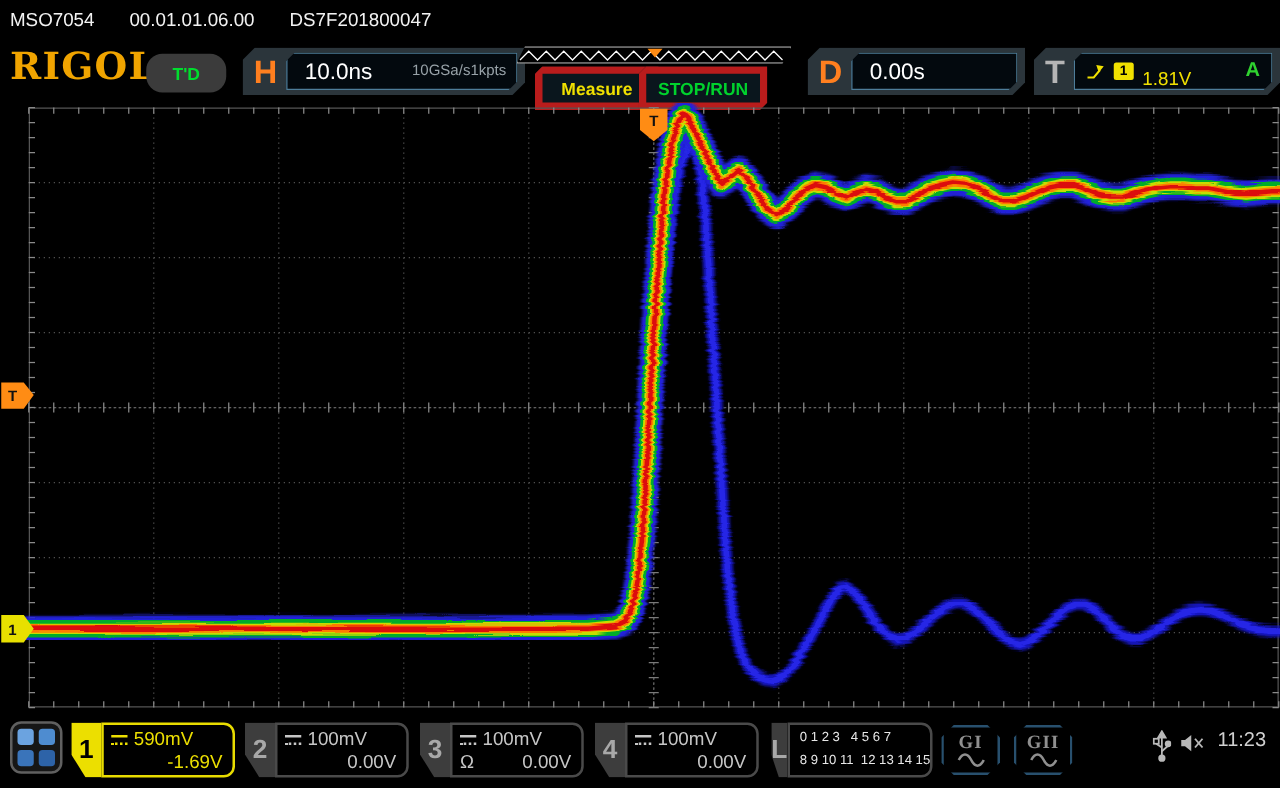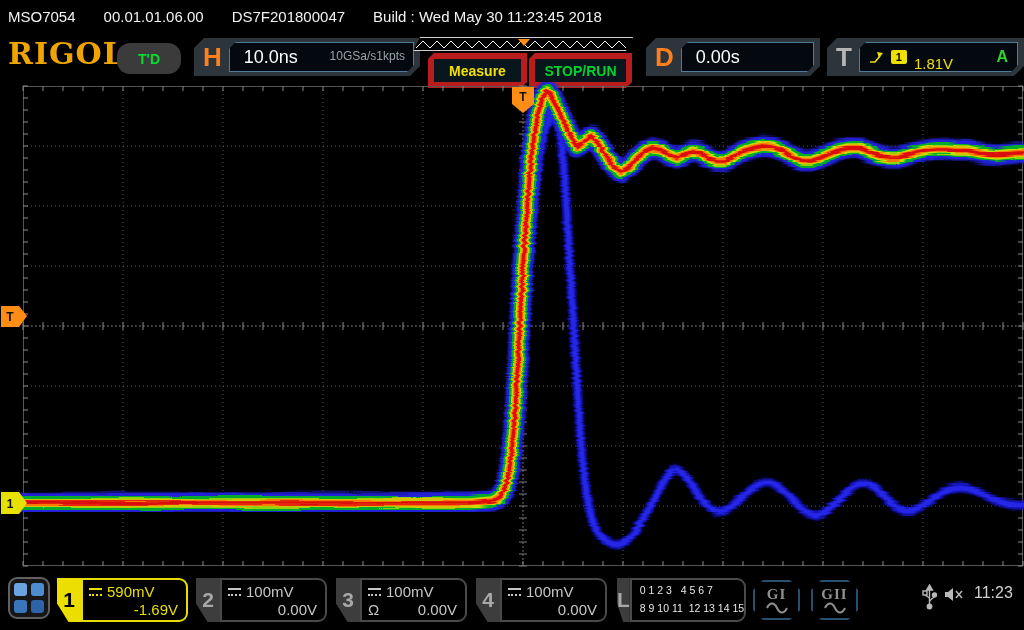--- a/index.html
+++ b/index.html
@@ -33,21 +33,21 @@
         border:1px solid #cfcfcf;box-sizing:border-box;
         clip-path:polygon(7px 0,100% 0,calc(100% - 7px) 100%,0 100%);}
   .wave-indicator svg{position:absolute;left:0;top:0;}
   .tri{position:absolute;left:104px;top:1px;width:0;height:0;border-left:6px solid transparent;
         border-right:6px solid transparent;border-top:7px solid #ff8c14;}
   .hbtn{position:absolute;top:20px;height:23px;background:#0a161d;border:6px solid #b91c1c;
         display:flex;align-items:center;justify-content:center;font-weight:bold;font-size:14px;
         font-family:"Liberation Sans",sans-serif;cursor:pointer;
         clip-path:polygon(6px 0,100% 0,100% calc(100% - 6px),calc(100% - 6px) 100%,0 100%,0 6px);}
   .measure{left:428px;width:87px;color:#f0e000;}
-  .run{left:529px;width:91px;color:#00d22d;}
+  .run{left:511px;width:91px;color:#00d22d;}
   .d-panel{left:646px;width:174px;}
   .dval{font-size:18px;color:#fff;margin-left:14px;}
   .t-panel{left:827px;width:197px;}
   .tbox{gap:7px;padding-left:8px;}
   .badge{width:16px;height:14px;background:#f0e000;border-radius:2px;color:#000;font-weight:bold;
         font-size:11px;display:flex;align-items:center;justify-content:center;}
   .tlevel{color:#f0e000;font-size:15px;margin-top:12px;}
   .tmode{margin-left:auto;margin-right:9px;color:#2fd22f;font-weight:bold;font-size:16px;}
 
   
@@ -88,21 +88,20 @@
 </style>
 </head>
 <body>
 
 <div class="screen">
 
   <div class="topbar">
     <span>MSO7054</span>
     <span>00.01.01.06.00</span>
     <span>DS7F201800047</span>
-    <span>Build : Wed May 30 11:23:45 2018</span>
   </div>
 
   <div class="header">
     <div class="logo">RIGOL</div>
     <div class="trig-pill">T'D</div>
 
     <div class="panel h-panel">
       <span class="panel-letter orange">H</span>
       <div class="panel-box">
         <span class="tb">10.0ns</span>

